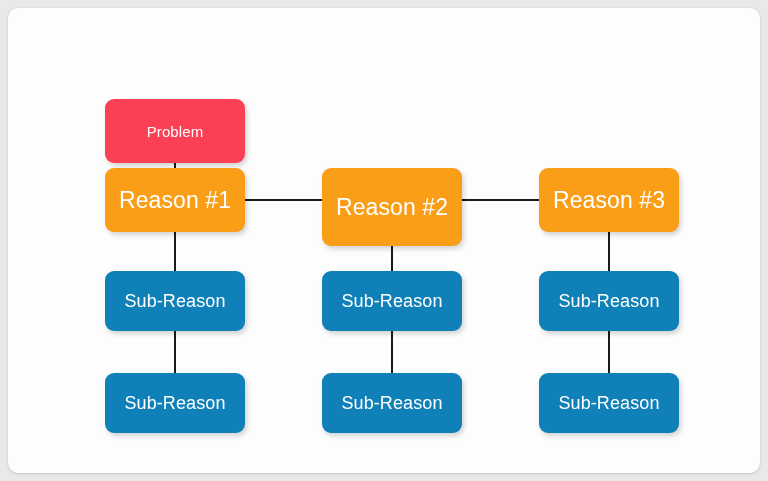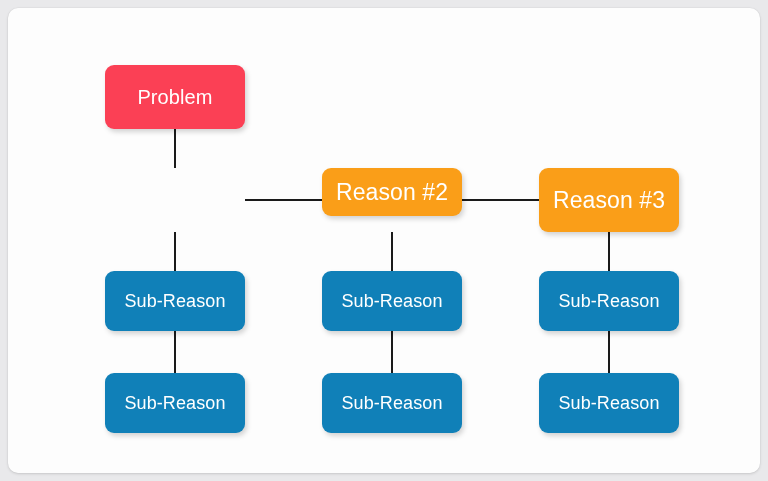--- a/index.html
+++ b/index.html
@@ -52,21 +52,22 @@
     justify-content: center;
     color: #ffffff;
     text-align: center;
     box-shadow: 2px 3px 5px rgba(0,0,0,0.17);
     z-index: 2;
     user-select: none;
   }
 
   .node-problem {
     background: #fb4055;
-    font-size: 20px;
+    font-size: 15px;
+    margin-top: 34px;
   }
 
   .node-reason {
     background: #fa9e18;
     font-size: 23px;
   }
 
   .node-subreason {
     background: #1080b8;
     font-size: 18px;
@@ -90,21 +91,24 @@
         <line x1="167" y1="224" x2="167" y2="263" stroke="#1a1a1a" stroke-width="2"></line>
         <line x1="167" y1="323" x2="167" y2="365" stroke="#1a1a1a" stroke-width="2"></line>
         <line x1="384" y1="224" x2="384" y2="263" stroke="#1a1a1a" stroke-width="2"></line>
         <line x1="384" y1="323" x2="384" y2="365" stroke="#1a1a1a" stroke-width="2"></line>
         <line x1="601" y1="224" x2="601" y2="263" stroke="#1a1a1a" stroke-width="2"></line>
         <line x1="601" y1="323" x2="601" y2="365" stroke="#1a1a1a" stroke-width="2"></line>
       </svg>
   <div class="node node-problem" style="left: 97px; top: 57px; width: 140px; height: 64px;">
         <span class="node-label">Problem</span>
       </div>
-      <div class="node node-reason" style="left: 314px; top: 160px; width: 140px; height: 48px; text-align: right;">
+      <div class="node node-reason" style="left: 97px; top: 160px; width: 140px; height: 64px;">
+        <span class="node-label">Reason #1</span>
+      </div>
+      <div class="node node-reason" style="left: 314px; top: 160px; width: 140px; height: 78px; text-align: right;">
         <span class="node-label">Reason #2</span>
       </div>
       <div class="node node-reason" style="left: 531px; top: 160px; width: 140px; height: 64px;">
         <span class="node-label">Reason #3</span>
       </div>
       <div class="node node-subreason" style="left: 97px; top: 263px; width: 140px; height: 60px;">
         <span class="node-label">Sub-Reason</span>
       </div>
       <div class="node node-subreason" style="left: 97px; top: 365px; width: 140px; height: 60px;">
         <span class="node-label">Sub-Reason</span>

